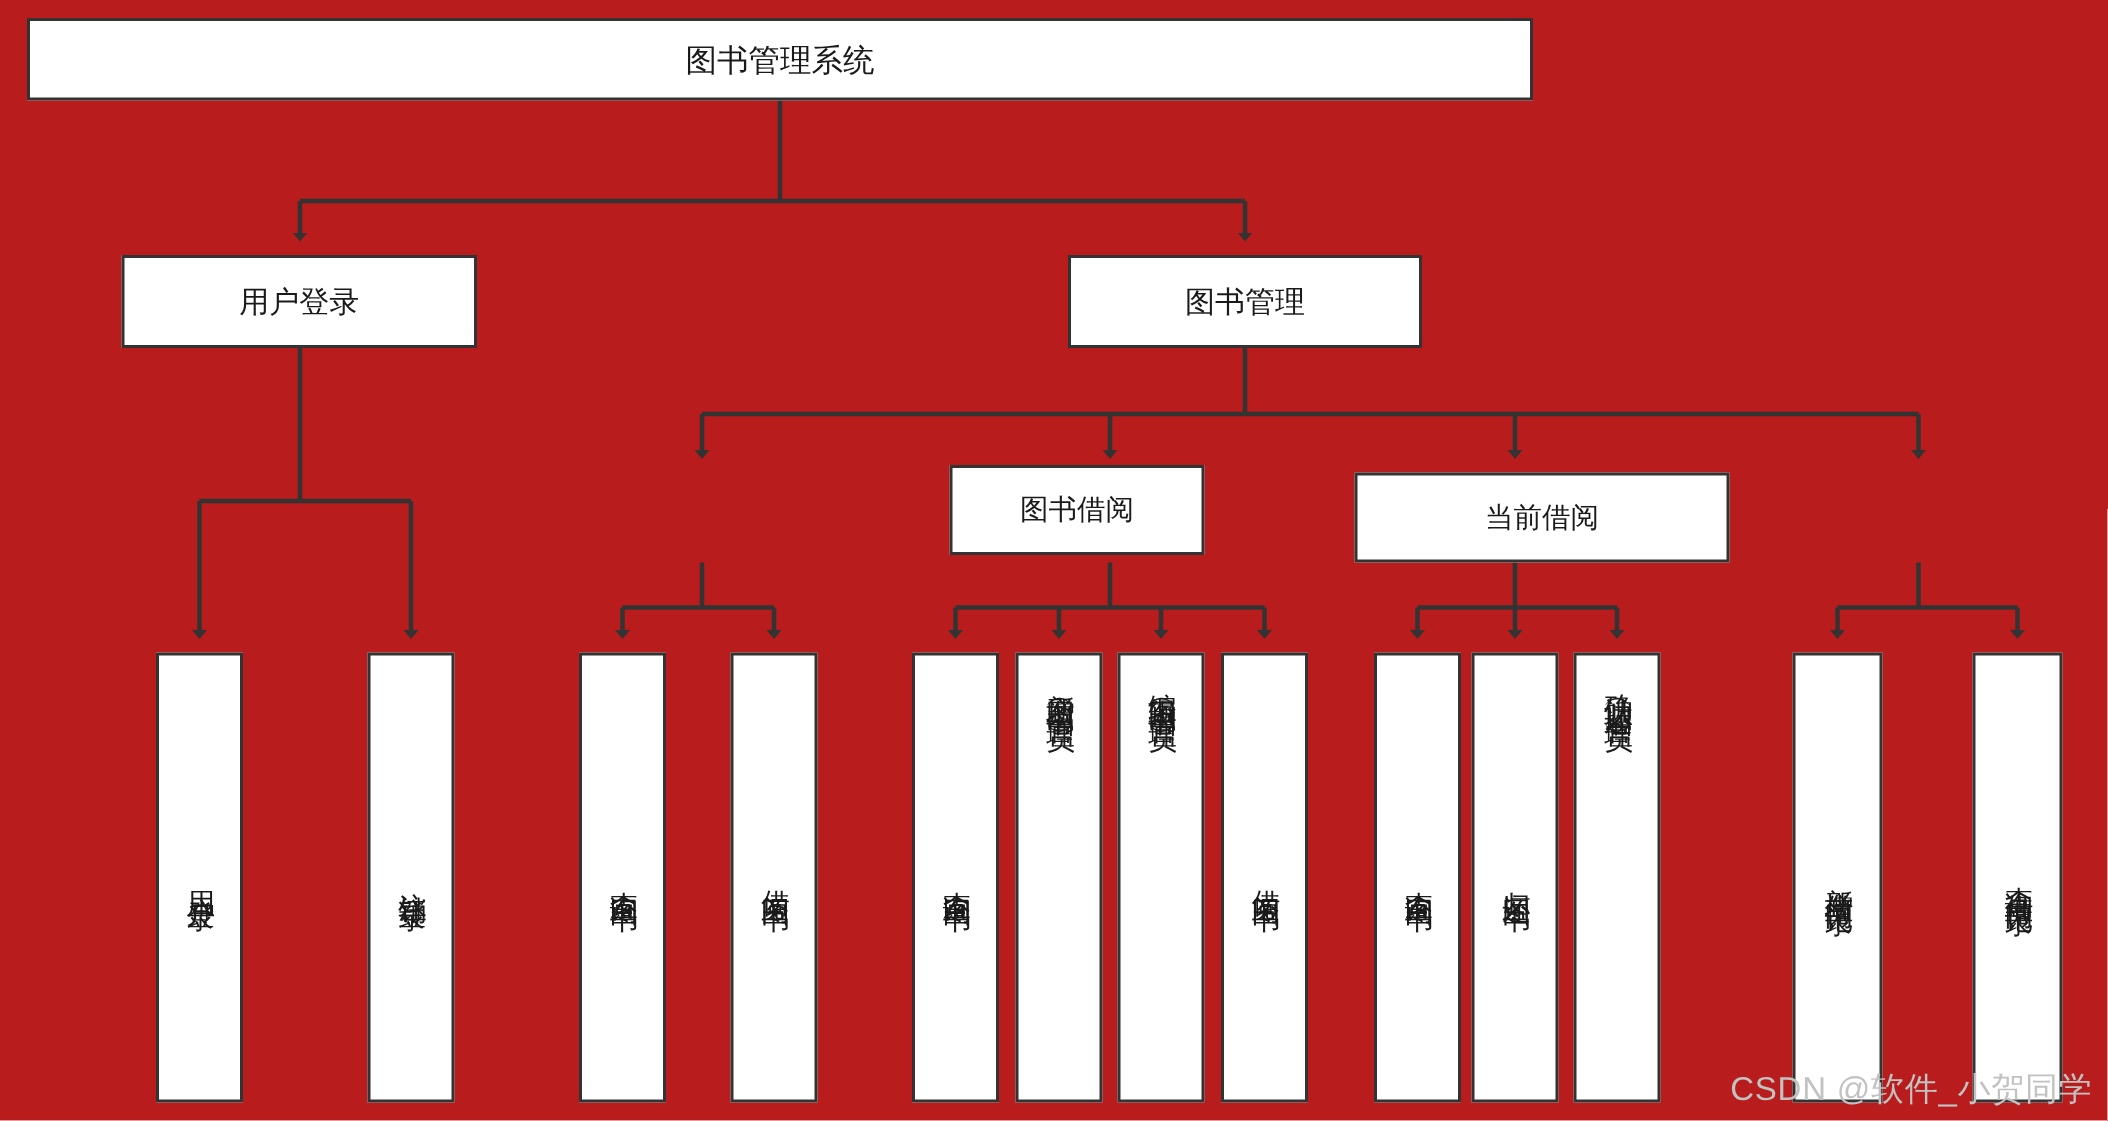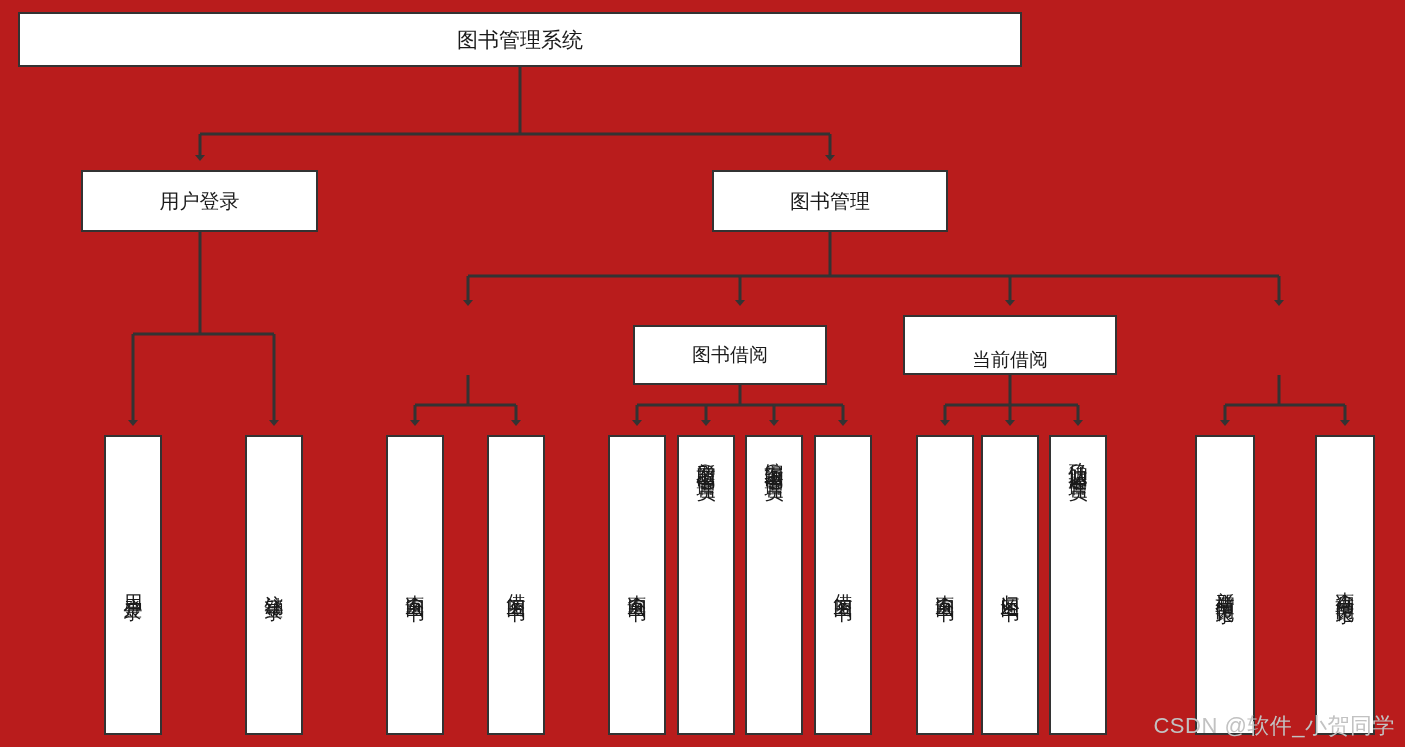--- a/index.html
+++ b/index.html
@@ -132,24 +132,24 @@
     <span>图书管理系统</span>
   </div>
 
   <div class="node level1" style="left:81px; top:170px; width:237px; height:62px;">
     <span>用户登录</span>
   </div>
   <div class="node level1" style="left:712px; top:170px; width:236px; height:62px;">
     <span>图书管理</span>
   </div>
 
-  <div class="node level2" style="left:633px; top:325px; width:194px; height:60px;">
+  <div class="node level2" style="left:633px; top:310px; width:170px; height:60px;">
     <span>图书借阅</span>
   </div>
-  <div class="node level2" style="left:903px; top:315px; width:214px; height:60px;align-items:flex-end;">
+  <div class="node level2" style="left:903px; top:315px; width:250px; height:60px;">
     <span>当前借阅</span>
   </div>
 
   <div class="node leaf centered" style="left:104px; top:435px; width:58px; height:300px;">
     <span class="vtext">用户登录</span>
   </div>
   <div class="node leaf centered" style="left:245px; top:435px; width:58px; height:300px;">
     <span class="vtext">注销登录</span>
   </div>
 

